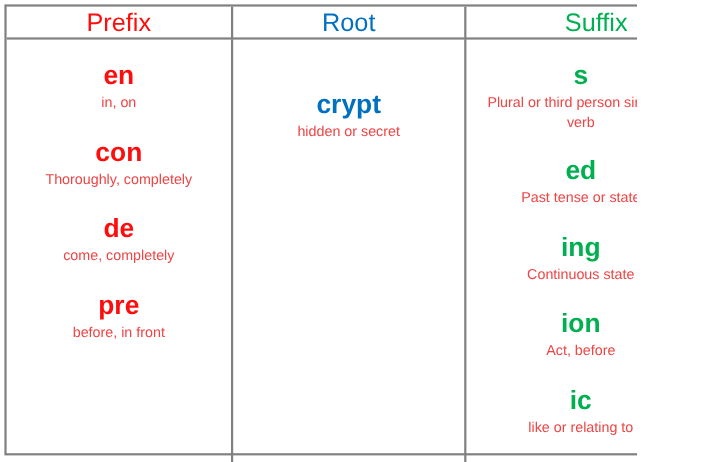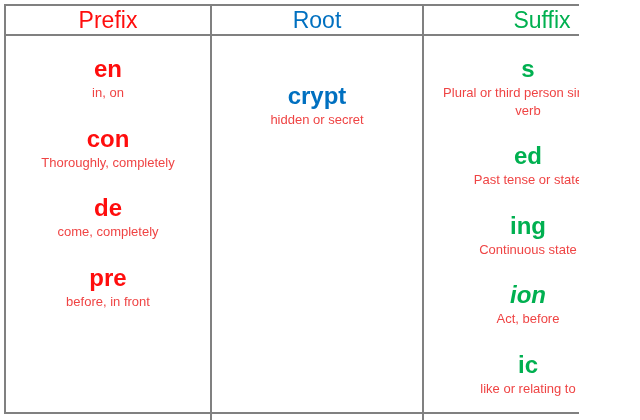--- a/index.html
+++ b/index.html
@@ -94,21 +94,21 @@
         </div>
         <div class="entry">
           <div class="term" style="color: rgb(0, 176, 80);">ed</div>
           <div class="def">Past tense or state</div>
         </div>
         <div class="entry">
           <div class="term" style="color: rgb(0, 176, 80);">ing</div>
           <div class="def">Continuous state</div>
         </div>
         <div class="entry">
-          <div class="term" style="color: rgb(0, 176, 80); font-style: italic;">ion</div>
+          <div class="term" style="color: rgb(0, 176, 80);">ion</div>
           <div class="def">Act, before</div>
         </div>
         <div class="entry">
           <div class="term" style="color: rgb(0, 176, 80);">ic</div>
           <div class="def">like or relating to</div>
         </div>
       </div>
     </div>
 </div>
 

